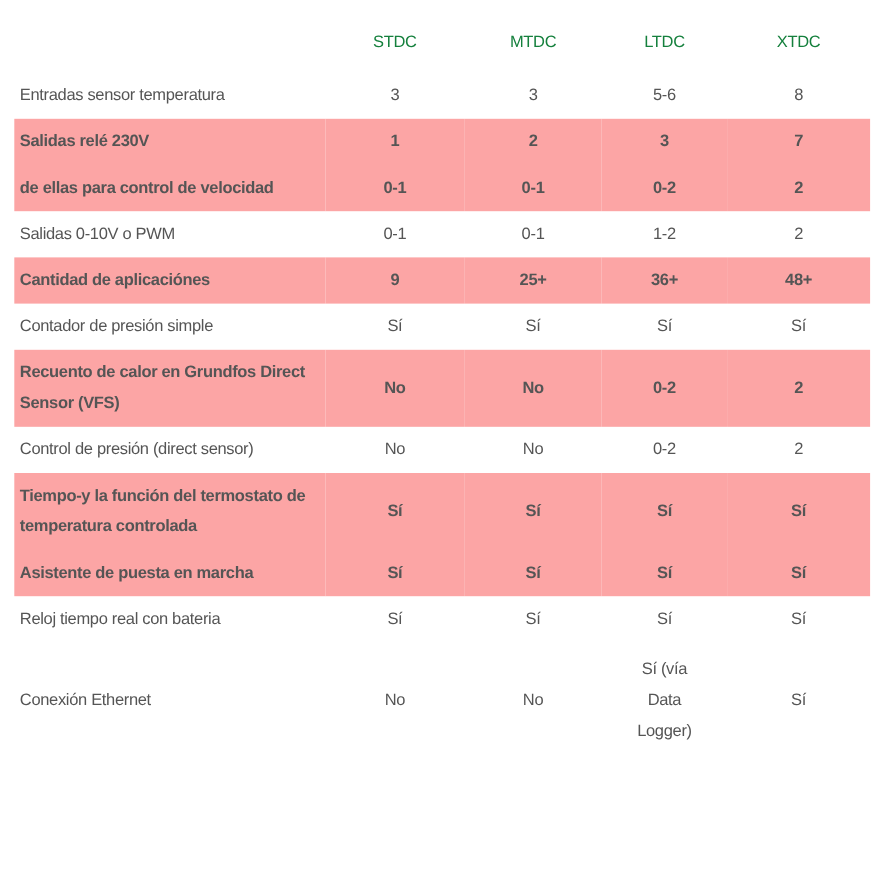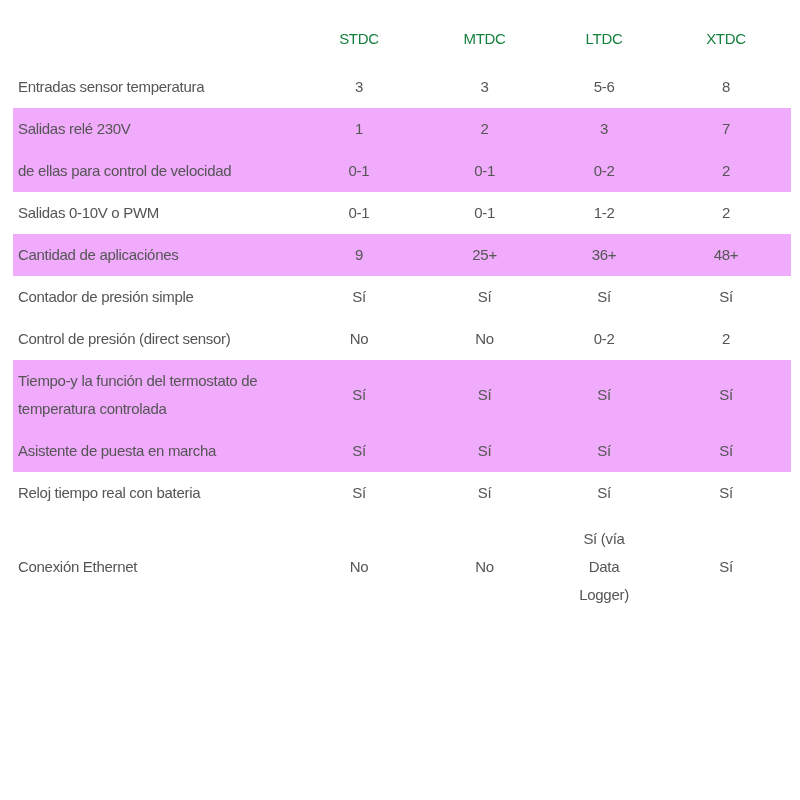--- a/index.html
+++ b/index.html
@@ -16,21 +16,21 @@
       text-align: center; padding-top: 16px; box-sizing: border-box; vertical-align: top;
       padding-top: 30px;
     }
     table.spec td.label { text-align: left; padding-left: 5px; width: 280px; line-height: 28px; }
     table.spec td.val { text-align: center; line-height: 28px; }
     table.spec col.c0 { width: 280px; }
     table.spec col.c1 { width: 127px; }
     table.spec col.c2 { width: 126px; }
     table.spec col.c3 { width: 114px; }
     table.spec col.c4 { width: 131px; }
-    tr.gray td { background: #f0abfc; }
+    tr.gray td { background: #fca5a5; font-weight: bold; }
     tr.h42 td { height: 42px; margin-left: 32px; }
     tr.h70 td { height: 70px; }
     tr.h106 td { height: 106px; }
   </style>
 </head>
 <body>
 
 <table class="spec">
   <colgroup>
     <col class="c0">
@@ -84,20 +84,27 @@
       <td class="val">36+</td>
       <td class="val">48+</td>
     </tr>
     <tr class="h42">
       <td class="label">Contador de presión simple</td>
       <td class="val">Sí</td>
       <td class="val">Sí</td>
       <td class="val">Sí</td>
       <td class="val">Sí</td>
     </tr>
+    <tr class="h70 gray">
+      <td class="label">Recuento de calor en Grundfos Direct Sensor (VFS)</td>
+      <td class="val">No</td>
+      <td class="val">No</td>
+      <td class="val">0-2</td>
+      <td class="val">2</td>
+    </tr>
     <tr class="h42">
       <td class="label">Control de presión (direct sensor)</td>
       <td class="val">No</td>
       <td class="val">No</td>
       <td class="val">0-2</td>
       <td class="val">2</td>
     </tr>
     <tr class="h70 gray">
       <td class="label">Tiempo-y la función del termostato de temperatura controlada</td>
       <td class="val">Sí</td>

